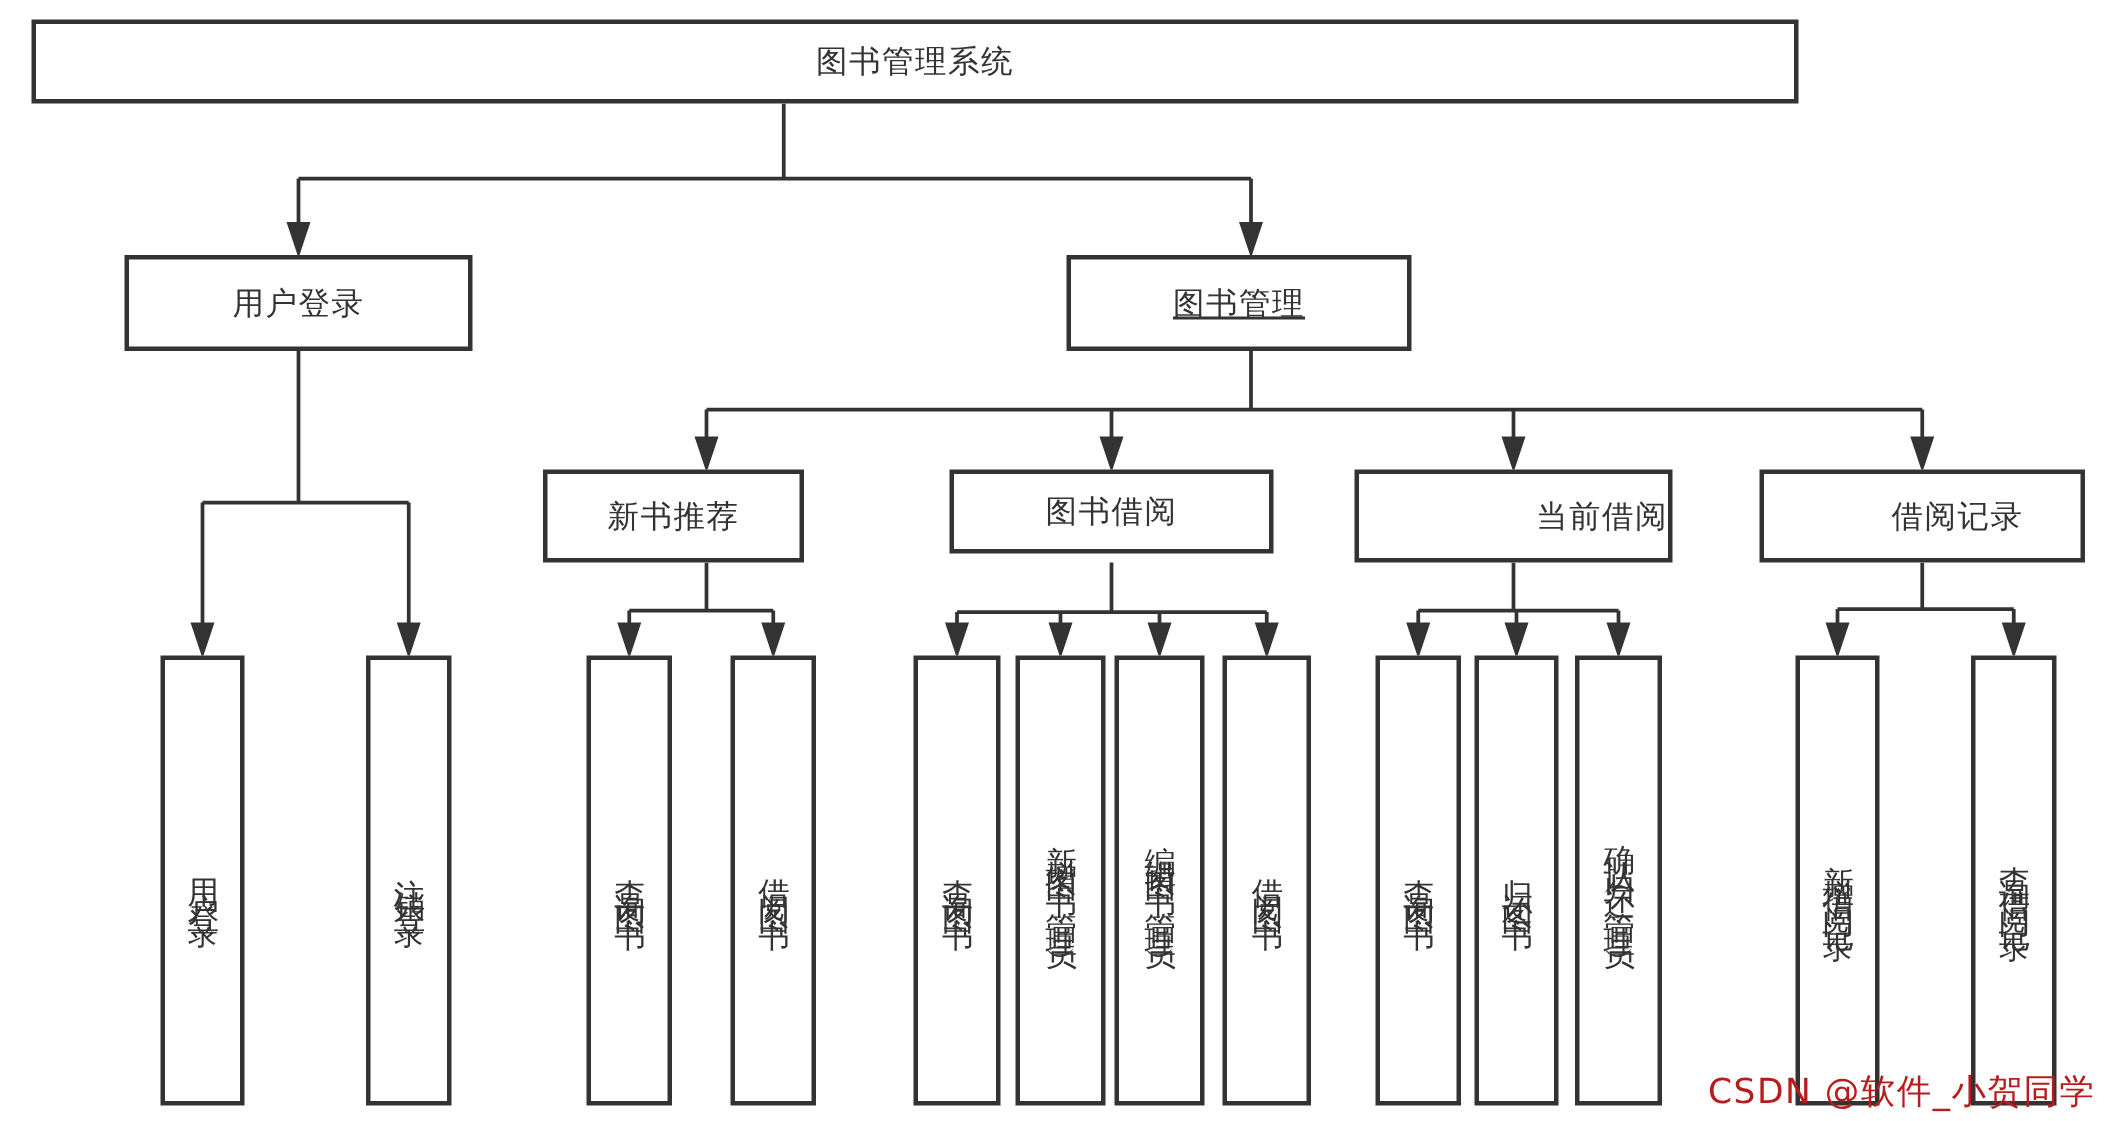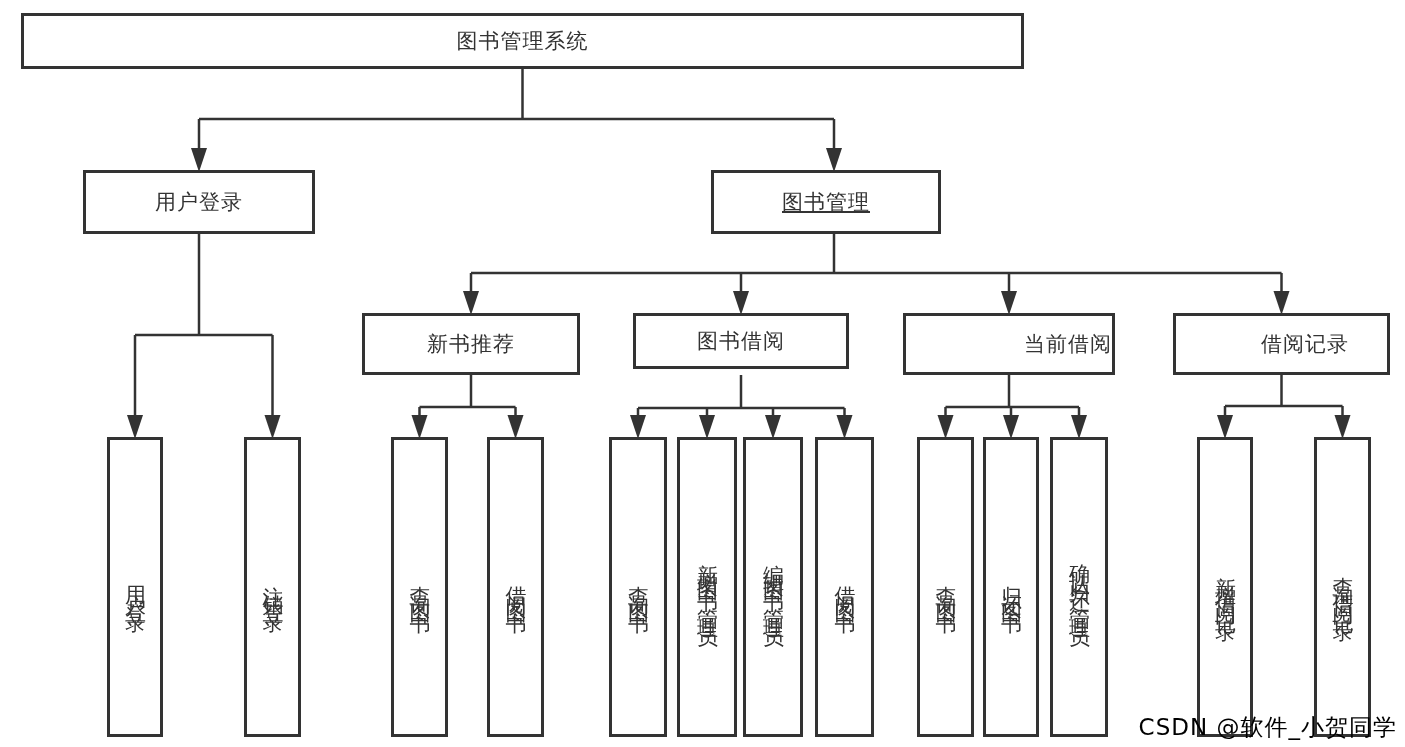--- a/index.html
+++ b/index.html
@@ -35,21 +35,21 @@
     text-orientation:mixed;
     letter-spacing:9px;
     line-height:1.1;
   }
   .watermark{
     position:absolute;
     top:712px;
     right:8px;
     font-size:23px;
     letter-spacing:1px;
-    color:#000000;
+    color:#b91c1c;
     z-index:5;
     white-space:nowrap;
   }
 </style>
 </head>
 <body>
 
 <div class="canvas">
   <svg class="connector-layer" width="1405" height="747" viewBox="0 0 1405 747" xmlns="http://www.w3.org/2000/svg">
       <line x1="522.5" y1="69" x2="522.5" y2="119" stroke="#333333" stroke-width="2.5"></line>
@@ -99,30 +99,30 @@
       <line x1="1079" y1="407" x2="1079" y2="419" stroke="#333333" stroke-width="2.5"></line>
       <polygon points="1071,415 1087,415 1079,439" fill="#333333"></polygon>
       <line x1="1281.5" y1="375" x2="1281.5" y2="406" stroke="#333333" stroke-width="2.5"></line>
       <line x1="1225" y1="406" x2="1342.5" y2="406" stroke="#333333" stroke-width="2.5"></line>
       <line x1="1225" y1="406" x2="1225" y2="419" stroke="#333333" stroke-width="2.5"></line>
       <polygon points="1217,415 1233,415 1225,439" fill="#333333"></polygon>
       <line x1="1342.5" y1="406" x2="1342.5" y2="419" stroke="#333333" stroke-width="2.5"></line>
       <polygon points="1334.5,415 1350.5,415 1342.5,439" fill="#333333"></polygon>
     </svg>
   <div>
-      <div class="node h" style="left: 21px; top: 13px; width: 1003px; height: 56px;">
+      <div class="node h" style="left: 21px; top: 13px; width: 1178px; height: 56px;">
         <span>图书管理系统</span>
       </div>
       <div class="node h" style="left: 83px; top: 170px; width: 232px; height: 64px;">
         <span>用户登录</span>
       </div>
       <div class="node h" style="left: 711px; top: 170px; width: 230px; height: 64px; text-decoration: underline;">
         <span>图书管理</span>
       </div>
-      <div class="node h" style="left: 362px; top: 313px; width: 218px; height: 62px;">
+      <div class="node h" style="left: 362px; top: 313px; width: 174px; height: 62px;">
         <span>新书推荐</span>
       </div>
       <div class="node h" style="left: 633px; top: 313px; width: 216px; height: 56px; text-align: center;">
         <span>图书借阅</span>
       </div>
       <div class="node h" style="left: 903px; top: 313px; width: 212px; height: 62px; justify-content: flex-end;">
         <span>当前借阅</span>
       </div>
       <div class="node h" style="left: 1173px; top: 313px; width: 217px; height: 62px; padding-left: 47px;">
         <span>借阅记录</span>

